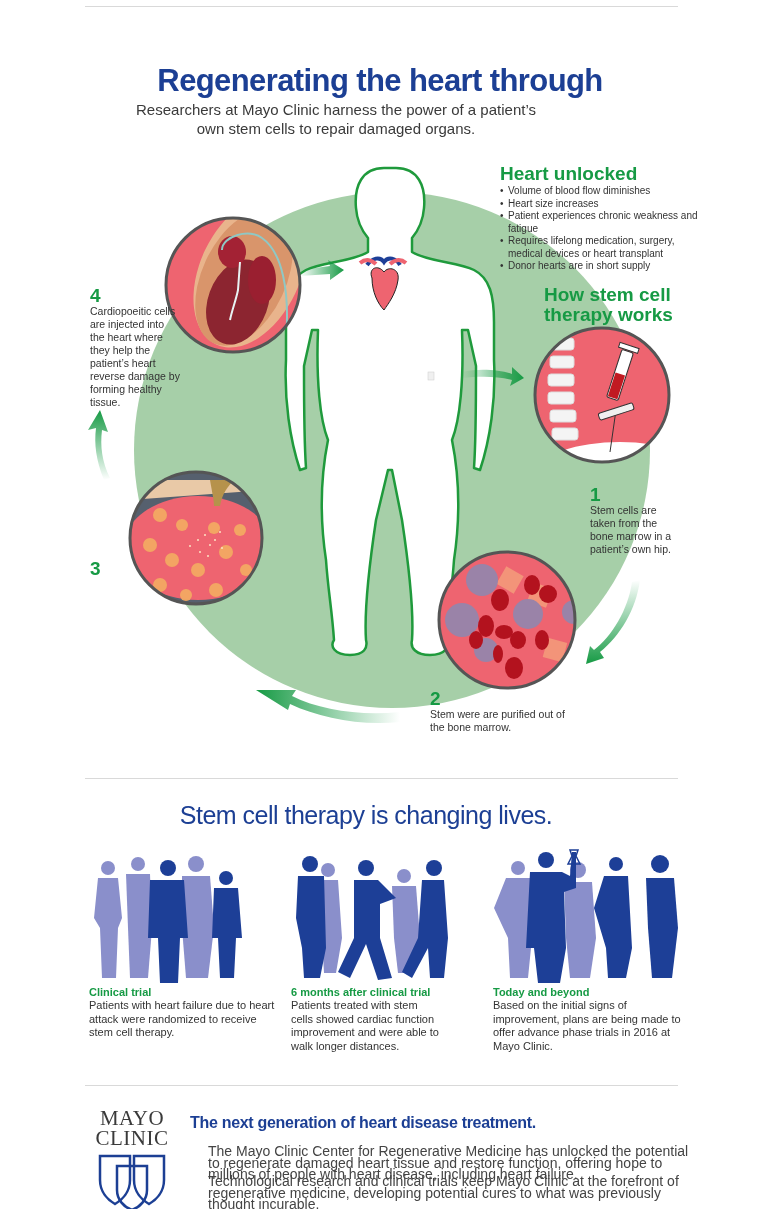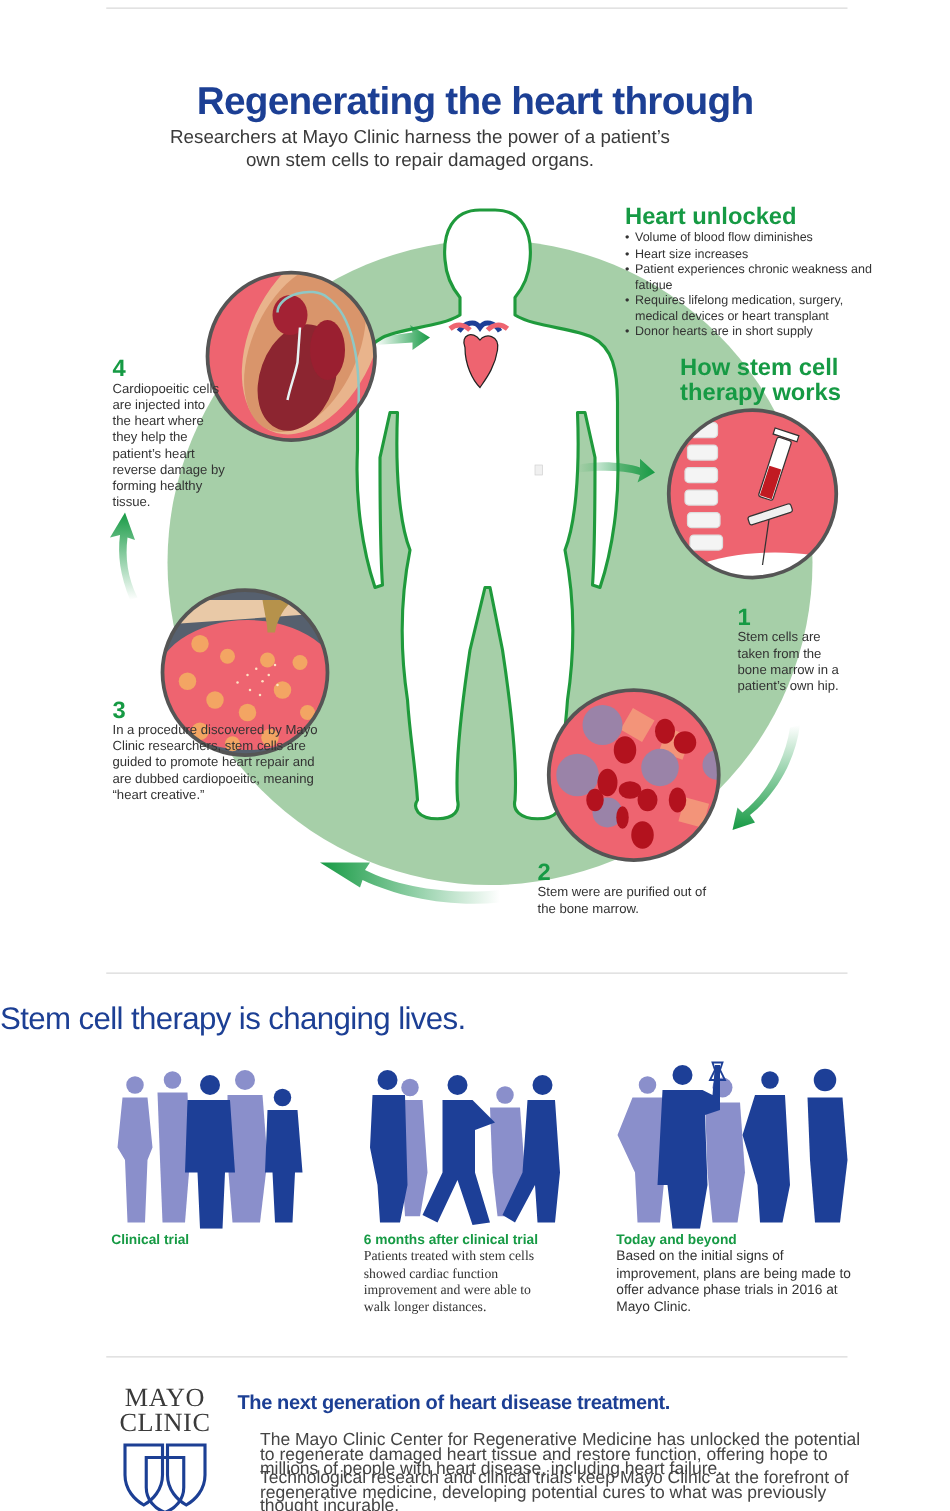--- a/index.html
+++ b/index.html
@@ -20,21 +20,21 @@
   .hf ul { list-style: none; margin-top: 1px; }
   .hf li { font-size: 10px; line-height: 12.5px; color: #333; padding-left: 8px; position: relative; }
   .hf li:before { content: "\2022"; position: absolute; left: 0; top: 0; }
 
   .how { position: absolute; left: 544px; top: 285px; width: 150px; color: #169a44;
          font-weight: bold; font-size: 19px; line-height: 20px; }
 
   .step { position: absolute; font-size: 10.5px; line-height: 13px; color: #333; }
   .step .num { display: block; color: #169a44; font-weight: bold; font-size: 19px; line-height: 18px; }
 
-  .lives-title { position: absolute; left: 0; width: 732px; top: 800px; 
+  .lives-title { position: absolute; left: 0; width: 732px; top: 800px; text-align: center;
                  color: #1c3f94; font-size: 25px; line-height: 30px; letter-spacing: -0.5px; }
 
   .people { position: absolute; top: 848px; height: 135px; }
   .col { position: absolute; top: 985px; width: 190px; }
   .col-title { color: #169a44; font-weight: bold; font-size: 11px; line-height: 14px; }
   .col-body { color: #333; font-size: 11px; line-height: 13.5px; }
 
   .logo { position: absolute; left: 88px; top: 1108px; width: 88px; }
   .logo-text { font-family: "Liberation Serif", serif; color: #3a3a3a; font-size: 21px; line-height: 20px;
                letter-spacing: 0.5px; text-align: center; }
@@ -230,21 +230,20 @@
 <div class="step" style="left:90px; top:287px; width:90px;">
   <span class="num">4</span>
   <span>Cardiopoeitic cells are injected into the heart where they help the patient’s heart reverse damage by forming healthy tissue.</span>
 </div>
 <div class="step" style="left:590px; top:486px; width:92px;">
   <span class="num">1</span>
   <span>Stem cells are taken from the bone marrow in a patient’s own hip.</span>
 </div>
 <div class="step" style="left:90px; top:560px; width:168px;">
   <span class="num">3</span>
-  <span>In a procedure discovered by Mayo Clinic researchers, stem cells are guided to promote heart repair and are dubbed cardiopoeitic, meaning “heart creative.”</span>
 </div>
 <div class="step" style="left:430px; top:690px; width:140px;">
   <span class="num">2</span>
   <span>Stem were are purified out of the bone marrow.</span>
 </div>
 
 <div class="rule" style="top:778px;"></div>
 
 <div class="lives-title">Stem cell therapy is changing lives.</div>
 
@@ -293,24 +292,25 @@
     <path d="M80 2 L88 2 L86 8 L90 16 L78 16 L82 8 Z" fill="none" stroke="#1d3f97" stroke-width="1.5"></path>
     <circle cx="126" cy="16" r="7"></circle>
       <path d="M114 28 H138 L142 100 L136 130 H118 L116 100 L104 60 Z"></path>
     <circle cx="170" cy="16" r="9"></circle>
       <path d="M156 30 H184 L188 80 L182 130 H162 L158 80 Z"></path>
   </g>
 </svg>
 
 <div class="col" style="left:89px;">
   <div class="col-title">Clinical trial</div>
+  <div class="col-body">Patients with heart failure due to heart attack were randomized to receive stem cell therapy.</div>
 </div>
 <div class="col" style="left:291px; width:180px;">
   <div class="col-title">6 months after clinical trial</div>
-  <div class="col-body" style="width:150px;font-family:Liberation Serif, serif;">Patients treated with stem cells showed cardiac function improvement and were able to walk longer distances.</div>
+  <div class="col-body" style="width:150px;">Patients treated with stem cells showed cardiac function improvement and were able to walk longer distances.</div>
 </div>
 <div class="col" style="left:493px;">
   <div class="col-title">Today and beyond</div>
   <div class="col-body">Based on the initial signs of improvement, plans are being made to offer advance phase trials in 2016 at Mayo Clinic.</div>
 </div>
 
 <div class="rule" style="top:1085px;"></div>
 
 <div class="logo">
   <div class="logo-text">MAYO</div>

